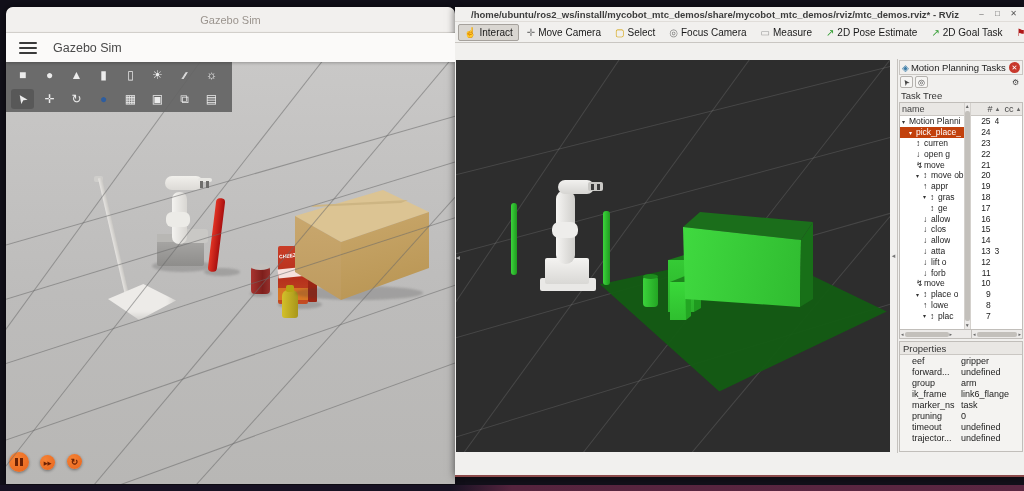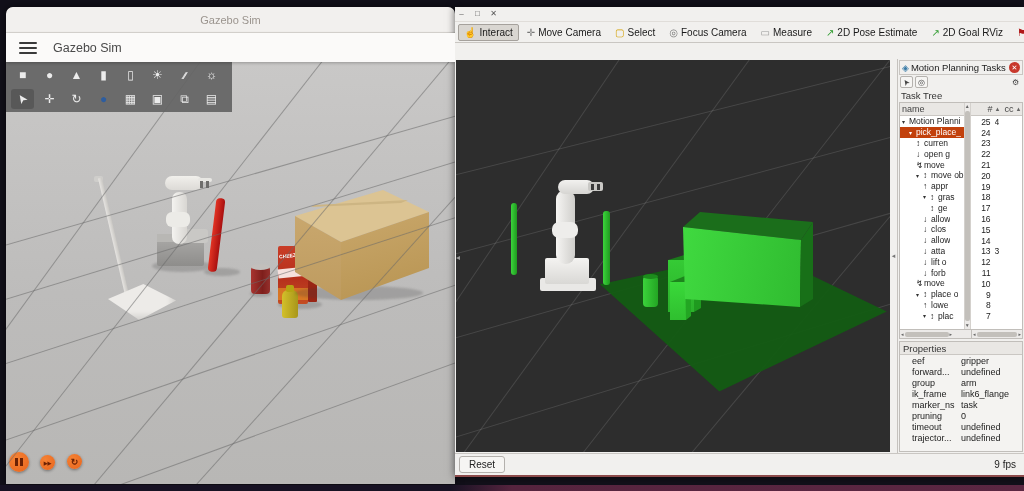--- a/index.html
+++ b/index.html
@@ -91,21 +91,21 @@
     display:flex; align-items:center; padding:0 2px; white-space:nowrap; overflow:hidden; }
   .thead .sort { font-size:6px; color:#666; margin-left:2px; }
   .rows { flex:1; overflow:hidden; }
   .trow { height:10.8px; display:flex; align-items:center; font-size:8.5px; color:#222;
     white-space:nowrap; overflow:hidden; }
   .trow .exp { width:7px; font-size:6px; color:#333; flex:none; }
   .trow .sicon { width:8px; font-size:8.5px; flex:none; }
   .trow .lbl { overflow:hidden; }
   .trow.sel { background:#c2410c; color:#fff; }
   .trow.sel .exp { color:#fff; }
-  .numrow { height:10.8px; display:flex; align-items:flex-end; font-size:8.5px; color:#222; }
+  .numrow { height:10.8px; display:flex; align-items:center; font-size:8.5px; color:#222; }
   .numrow .num { width:20px; text-align:right; flex:none; }
   .numrow .extra { margin-left:4px; overflow:hidden; white-space:nowrap; }
   .vsb { width:8px; background:#eceae8; border-left:1px solid #d4d1cd; display:flex; flex-direction:column; align-items:center; }
   .vsb .arr { font-size:5px; color:#666; line-height:7px; }
   .vsb .thumb { width:5px; flex:1; margin:1px 0; background:#c3c0bb; border-radius:2px; }
   .hscroll { height:9px; display:flex; margin:0 1px; border:1px solid #c1beba; border-top:none; background:#eceae8; }
   .hsb { display:flex; align-items:center; font-size:5px; color:#666; padding:0 1px; }
   .hsb .thumb { height:5px; background:#c3c0bb; border-radius:2px; margin:0 1px; }
   .props { flex:1; display:flex; flex-direction:column; margin:2px 1px 1px 1px; border:1px solid #c1beba;
     background:#f4f3f1; overflow:hidden; }
@@ -267,20 +267,21 @@
         <div class="gline h" data-name="grid-line" style="top: 382px; transform: rotate(-20deg);"></div>
         <div class="gline v" data-name="grid-line" style="left: 40px; transform: rotate(36deg);"></div>
         <div class="gline v" data-name="grid-line" style="left: 150px; transform: rotate(38deg);"></div>
         <div class="gline v" data-name="grid-line" style="left: 265px; transform: rotate(40deg);"></div>
         <div class="gline v" data-name="grid-line" style="left: 380px; transform: rotate(42deg);"></div>
       </div>
   </div>
 
   <div class="rv-window" data-name="rviz-window">
     <div class="rv-titlebar" data-name="rviz-titlebar">
+      <div class="rv-title" data-name="rviz-window-title">/home/ubuntu/ros2_ws/install/mycobot_mtc_demos/share/mycobot_mtc_demos/rviz/mtc_demos.rviz* - RViz</div>
       <div class="win-controls" id="winControls" data-name="window-controls">
           <span class="win-btn" data-name="minimize-button">–</span>
           <span class="win-btn" data-name="maximize-button">□</span>
           <span class="win-btn" data-name="close-button">✕</span>
         </div>
     </div>
     <div class="rv-toolbar" id="rvTools" data-name="rviz-toolbar">
         <span class="rv-tool selected" data-name="tool-interact">
           <span class="ticon" data-name="tool-icon-interact" style="color: rgb(85, 85, 85);">☝</span>
           <span data-name="tool-label">Interact</span>
@@ -300,21 +301,21 @@
         <span class="rv-tool" data-name="tool-measure">
           <span class="ticon" data-name="tool-icon-measure" style="color: rgb(154, 154, 154);">▭</span>
           <span data-name="tool-label">Measure</span>
         </span>
         <span class="rv-tool" data-name="tool-2d-pose-estimate">
           <span class="ticon" data-name="tool-icon-2d-pose-estimate" style="color: rgb(44, 154, 44);">↗</span>
           <span data-name="tool-label">2D Pose Estimate</span>
         </span>
         <span class="rv-tool" data-name="tool-2d-goal-pose">
           <span class="ticon" data-name="tool-icon-2d-goal-pose" style="color: rgb(44, 154, 44);">↗</span>
-          <span data-name="tool-label">2D Goal RViz</span>
+          <span data-name="tool-label">2D Goal Task</span>
         </span>
         <span class="rv-tool" data-name="tool-publish-point">
           <span class="ticon" data-name="tool-icon-publish-point" style="color: rgb(176, 24, 24);">⚑</span>
         </span>
       </div>
 
     <div class="rv-main" data-name="rviz-main">
       <div class="rv-view" id="rvView" data-name="rviz-3d-viewport">
           <div class="rvline v" data-name="grid-line" style="left: 400px; transform: rotate(40deg);"></div>
           <div class="rvline v" data-name="grid-line" style="left: 280px; transform: rotate(38deg);"></div>
@@ -612,20 +613,16 @@
               </div>
               <div class="prow" data-name="property-row">
                 <span class="pkey" data-name="property-key">trajector...</span>
                 <span class="pval" data-name="property-value">undefined</span>
               </div>
             </div>
         </div>
       </div>
     </div>
 
-    <div class="rv-status" data-name="rviz-statusbar">
-      <span class="reset-btn" data-name="reset-button">Reset</span>
-      <span class="fps" data-name="fps-counter">9 fps</span>
-    </div>
   </div>
 
   <div class="desktop-bottom" data-name="desktop-edge"></div>
 </div>
 
 </body></html>

